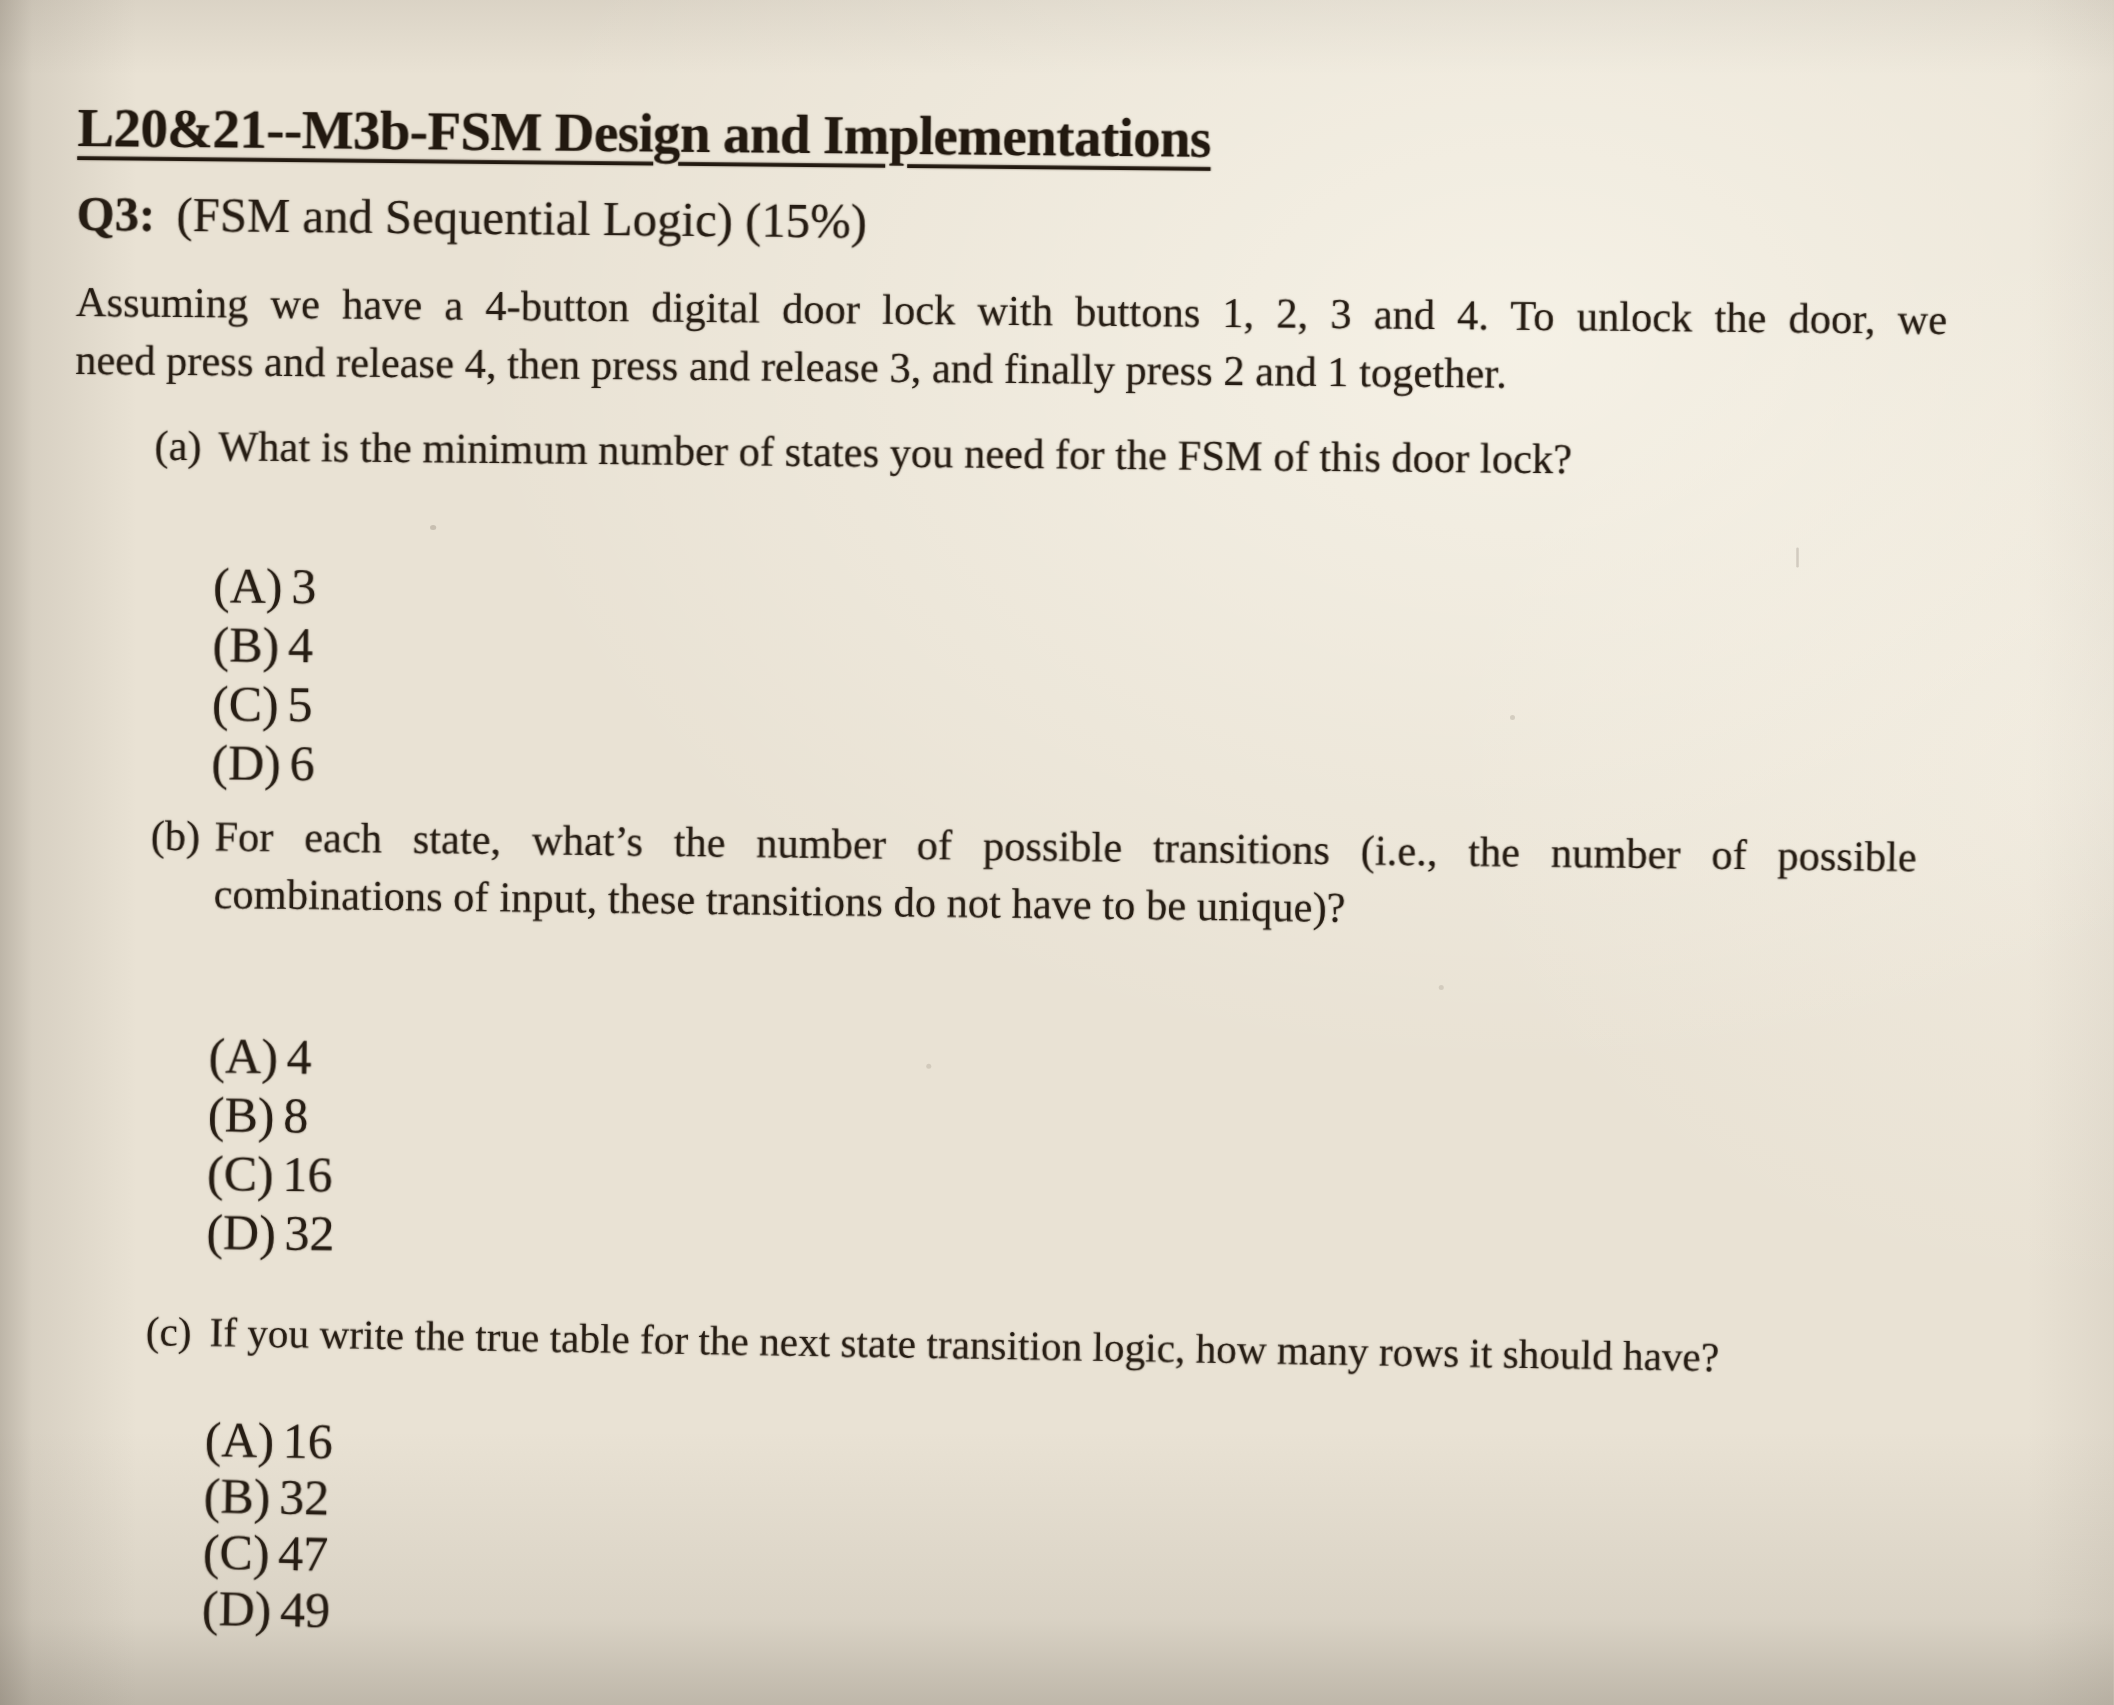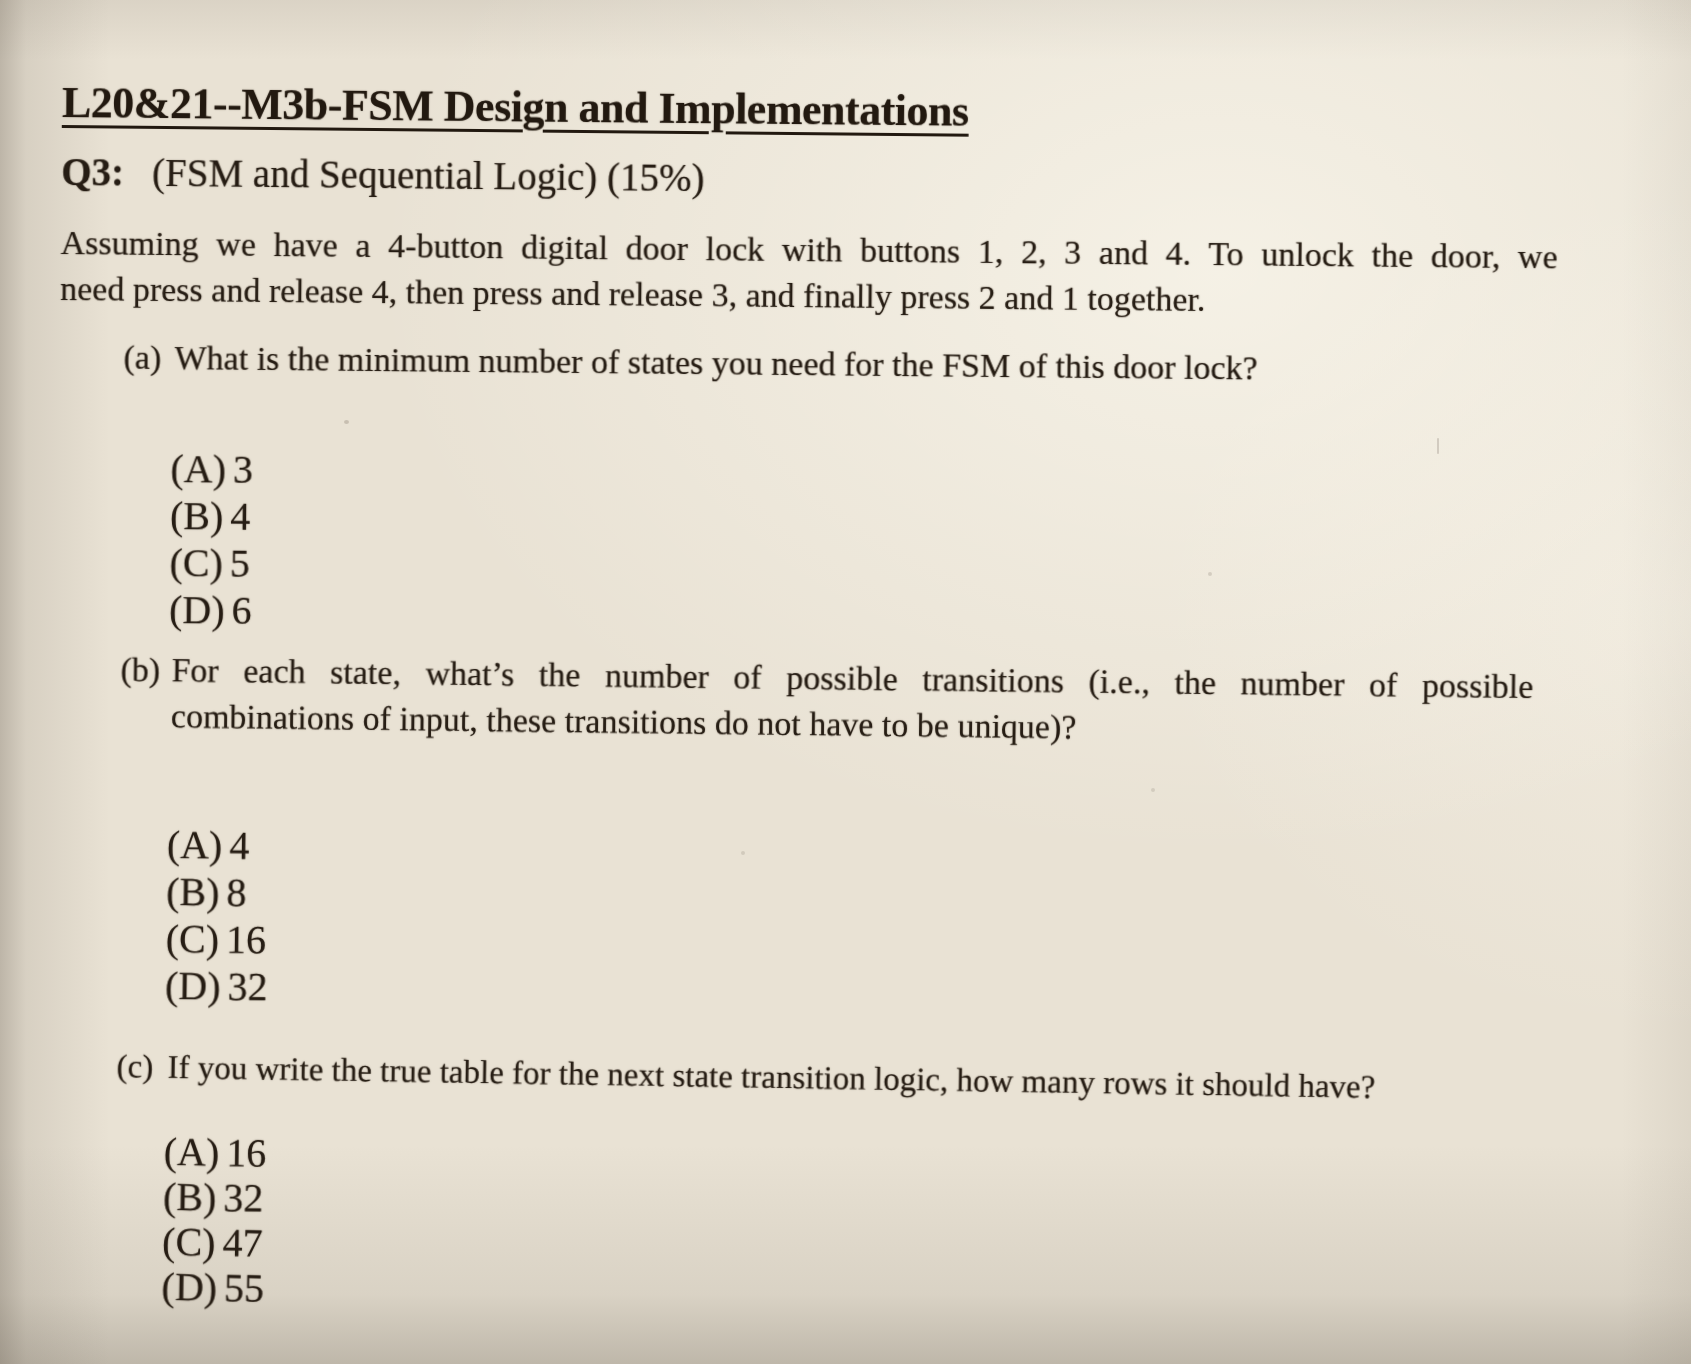--- a/index.html
+++ b/index.html
@@ -52,21 +52,21 @@
     text-underline-offset: 8px;
     white-space: nowrap;
     color: #221910;
   }
   .qline {
     top: 148px;
     font-size: 39px;
     line-height: 48px;
     white-space: nowrap;
   }
-  .qlabel { font-weight: bold; margin-right: 28px; }
+  .qlabel { font-weight: bold; margin-right: 17px; }
 
   .intro {
     top: 220px;
     width: 1497px;
     font-size: 34px;
     line-height: 46px;
   }
   .line { display: block; }
   .justify-line {
     text-align: justify;
@@ -159,21 +159,21 @@
 
     <div class="part part-c">
       <span class="plabel">(c)</span>
       <span class="line nowrap-line">If you write the true table for the next state transition logic, how many rows it should have?</span>
     </div>
 
     <ul class="options options-c">
       <li class="option"><span class="key">(A)</span><span class="val">16</span></li>
       <li class="option"><span class="key">(B)</span><span class="val">32</span></li>
       <li class="option"><span class="key">(C)</span><span class="val">47</span></li>
-      <li class="option"><span class="key">(D)</span><span class="val">55</span></li>
+      <li class="option"><span class="key">(D)</span><span class="val">49</span></li>
     </ul>
 
   </div>
 
   <div class="speck speck-1"></div>
   <div class="speck speck-2"></div>
   <div class="speck speck-3"></div>
   <div class="speck speck-4"></div>
   <div class="speck speck-5"></div>
 </div>

